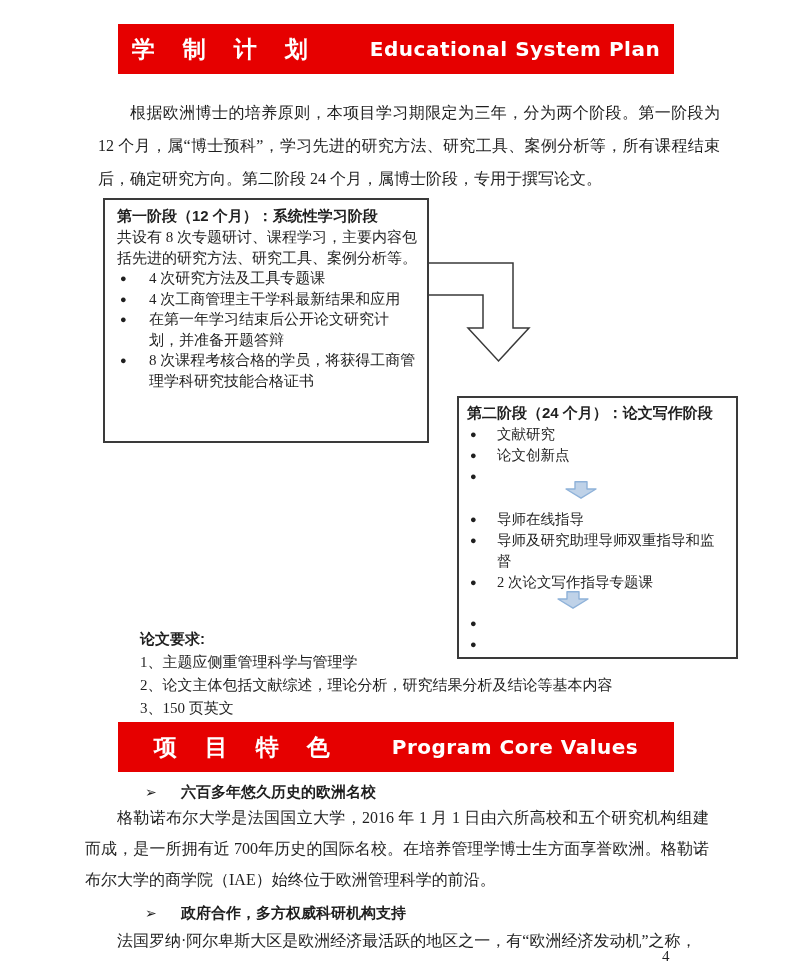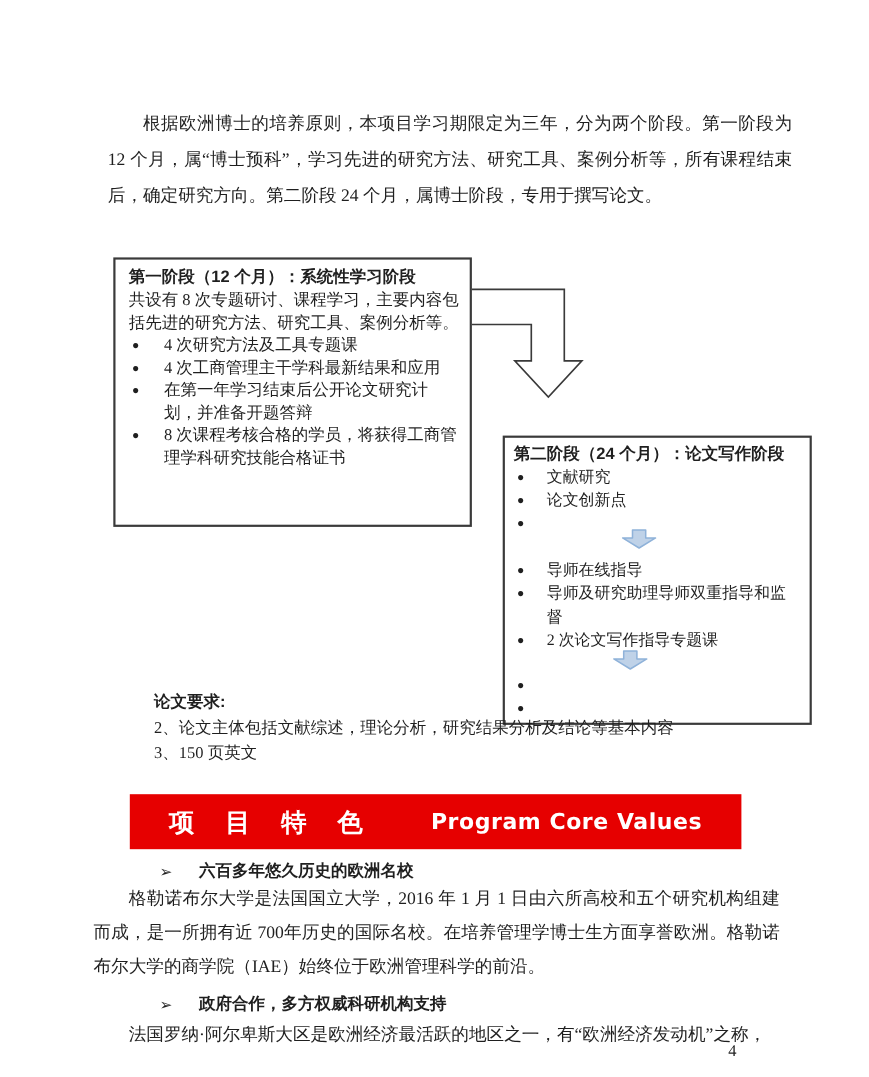--- a/index.html
+++ b/index.html
@@ -21,21 +21,21 @@
   .banner-en { font-size:20px; letter-spacing:0.5px; white-space:nowrap; }
 
   .intro {
     position:absolute; left:98px; top:96px; width:622px;
     font-size:16px; line-height:33px; text-align:justify; text-indent:2em;
   }
 
   .box {
     position:absolute; border:2px solid #3a3a3a; background:#fff;
   }
-  .box1 { left:103px; top:198px; width:326px; height:245px; padding:4px 10px 0 12px;margin-top:36px; }
+  .box1 { left:103px; top:198px; width:326px; height:245px; padding:4px 10px 0 12px; }
   .box2 { left:457px; top:362px; width:281px; height:263px; padding:3px 8px 0 8px;margin-top:34px; }
 
   .box-title {
     font-family:"Liberation Sans","DejaVu Sans",sans-serif; font-weight:bold;
     font-size:15px; line-height:23px;
   }
   .box1 .box-intro { font-size:15px; line-height:20.5px; text-align:justify; }
   .b-row { display:flex; font-size:15px; line-height:20.5px; }
   .box2 .b-row { font-size:14.5px; line-height:21px; }
   .dot { width:32px; flex:0 0 32px; font-size:11px; padding-left:3px; }
@@ -69,20 +69,24 @@
   #feature-body-1 { top:802px; }
   #feature-body-2 { top:925px; }
 
   .page-number { position:absolute; left:662px; top:948px; font-size:15px; }
 </style>
 </head>
 <body>
 
 <div class="page">
 
+  <div class="banner" id="banner1">
+    <span class="banner-cn">学 制 计 划</span>
+    <span class="banner-en">Educational System Plan</span>
+  </div>
 
   <p class="intro">根据欧洲博士的培养原则，本项目学习期限定为三年，分为两个阶段。第一阶段为 12 个月，属“博士预科”，学习先进的研究方法、研究工具、案例分析等，所有课程结束后，确定研究方向。第二阶段 24 个月，属博士阶段，专用于撰写论文。</p>
 
   <svg class="flow-connector" width="115" height="105" viewBox="0 0 115 105">
     <path d="M6,3 H92 V68 H108 L77.5,101 L47,68 H62 V35 H6" fill="#ffffff" stroke="#3a3a3a" stroke-width="1.5" stroke-linejoin="miter"></path>
   </svg>
 
   <div class="box box1">
     <div class="box-title">第一阶段（12 个月）：系统性学习阶段</div>
     <div class="box-intro">共设有 8 次专题研讨、课程学习，主要内容包括先进的研究方法、研究工具、案例分析等。</div>
@@ -143,20 +147,21 @@
     <div class="b-row">
       <span class="dot">●</span>
     </div>
     <div class="b-row">
       <span class="dot">●</span>
     </div>
   </div>
 
   <div class="thesis">
     <div class="thesis-heading">论文要求:</div>
+    <div class="thesis-item">1、主题应侧重管理科学与管理学</div>
     <div class="thesis-item">2、论文主体包括文献综述，理论分析，研究结果分析及结论等基本内容</div>
     <div class="thesis-item">3、150 页英文</div>
   </div>
 
   <div class="banner" id="banner2">
     <span class="banner-cn">项 目 特 色</span>
     <span class="banner-en">Program Core Values</span>
   </div>
 
   <div class="feature-heading" id="feature-heading-1">

